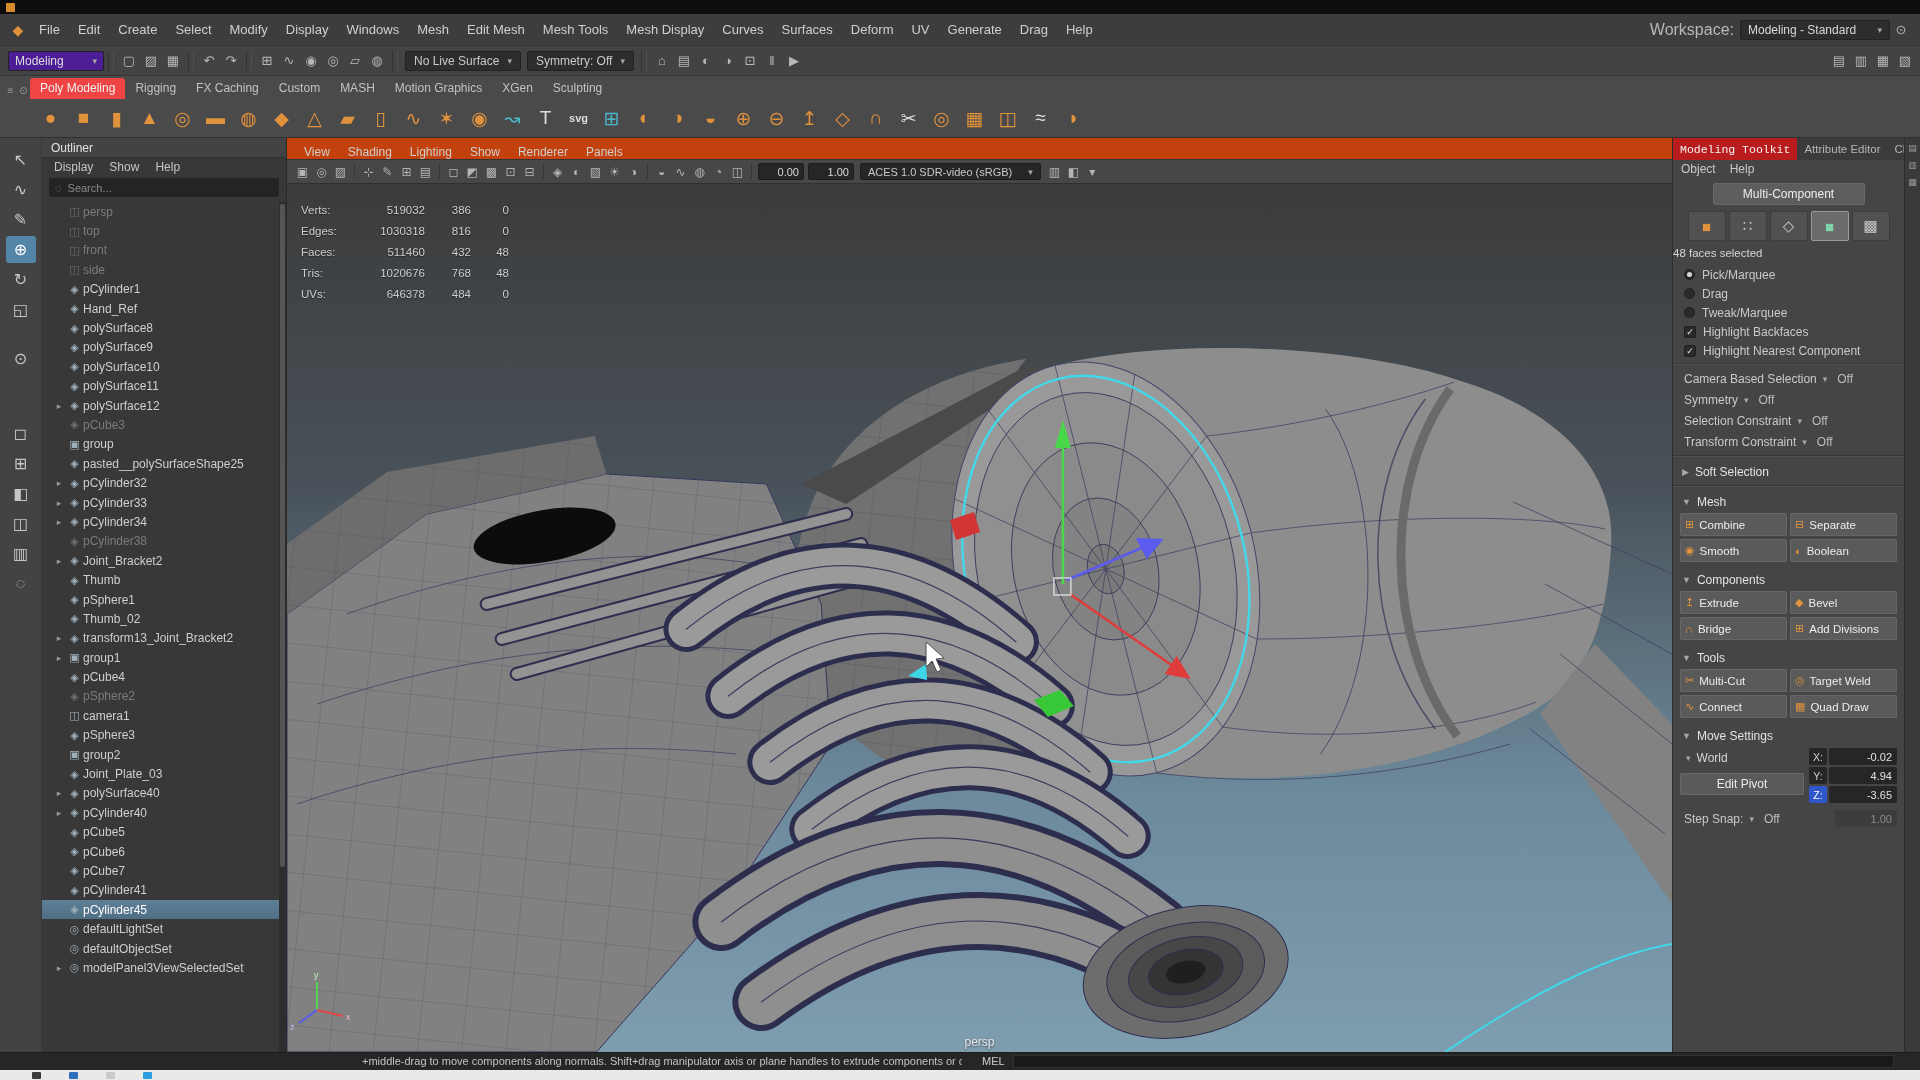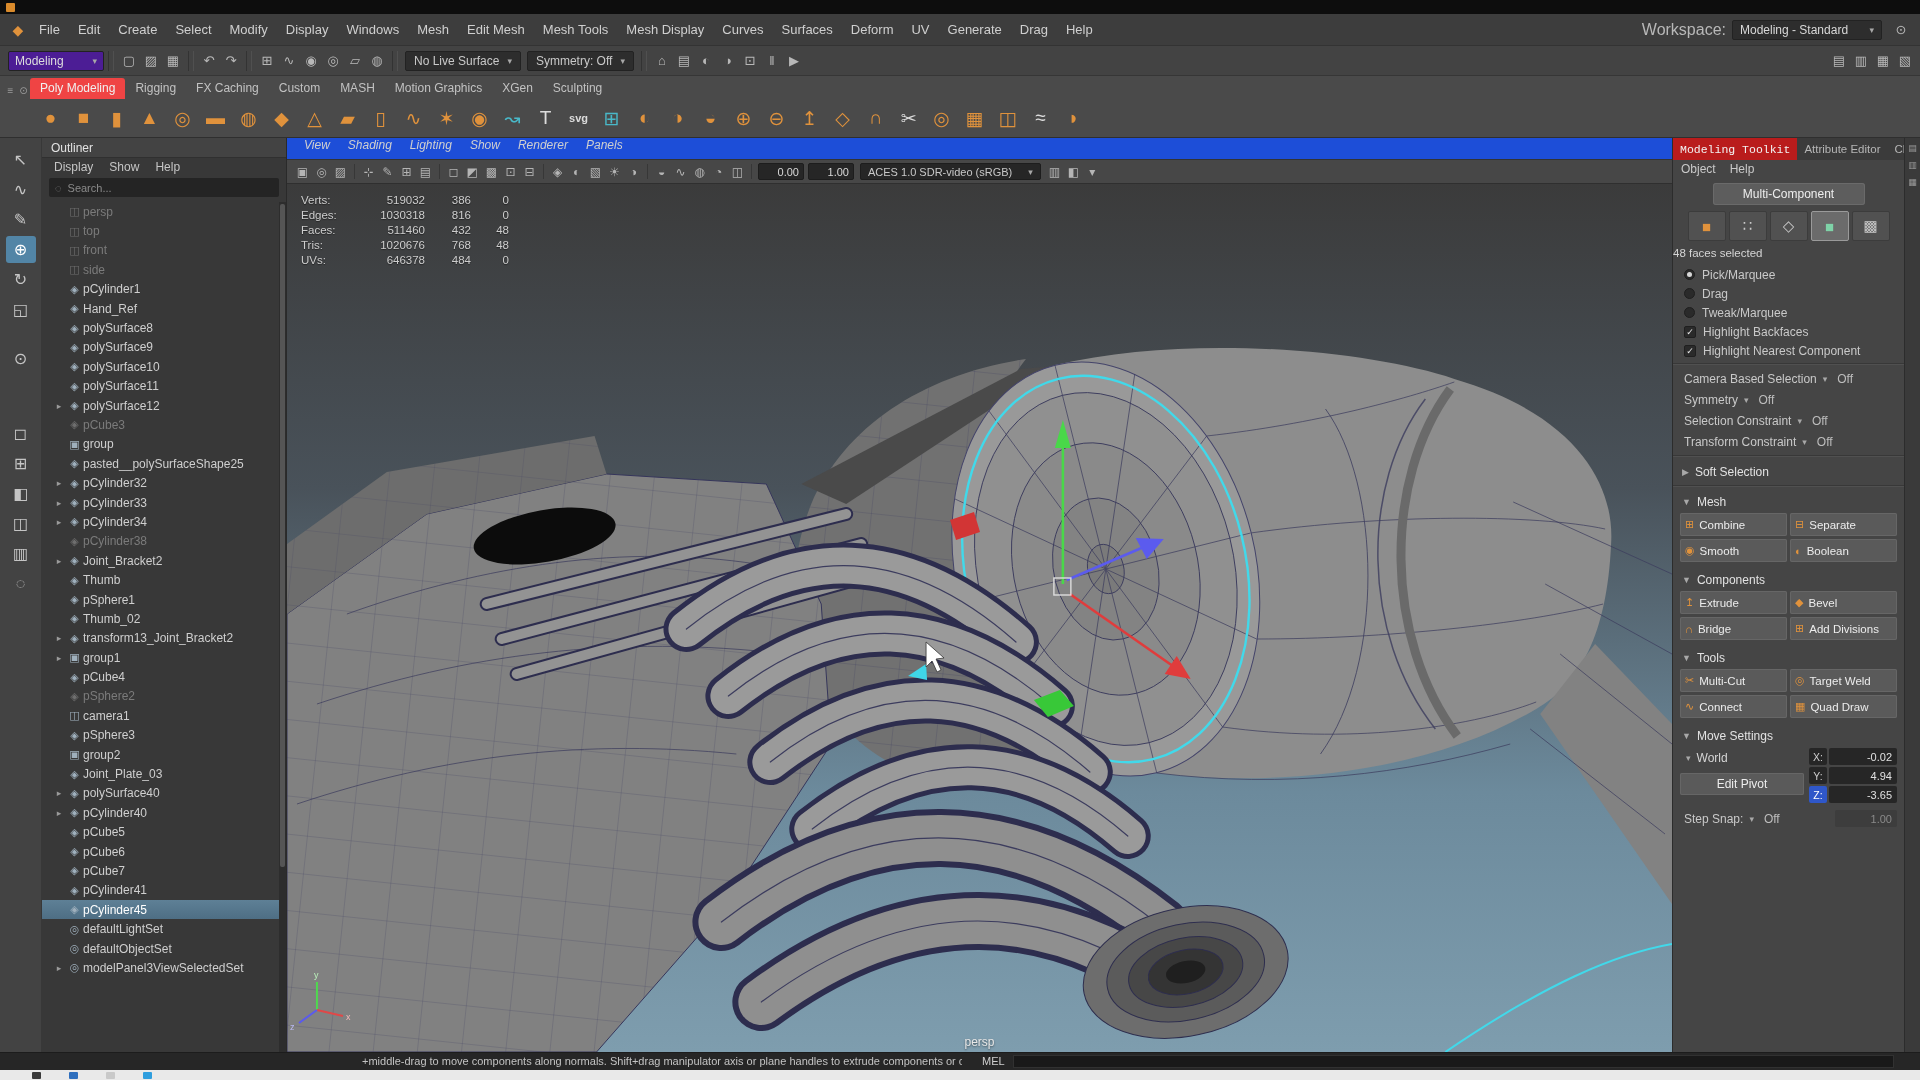--- a/index.html
+++ b/index.html
@@ -11,21 +11,21 @@
   .titlestrip{position:absolute;left:0;top:0;width:100%;height:14px;background:#0d0d0d;}
   .titlestrip .appicon{position:absolute;left:6px;top:3px;width:9px;height:9px;background:#d98a2b;border-radius:1px;}
 
   .menubar{position:absolute;top:14px;left:0;width:100%;height:32px;background:#3d3d3d;border-bottom:1px solid #333;
            display:flex;align-items:center;padding:0 8px;}
   .mb-logo{width:20px;height:20px;margin-right:2px;color:#e0923c;font-size:14px;text-align:center;line-height:20px;}
   .menu-item{padding:0 9px;font-size:13px;color:#cfcfcf;white-space:nowrap;}
   .mb-spacer{flex:1;}
   .ws-label{color:#b8b8b8;font-size:16px;margin-right:6px;}
   .ws-select{height:20px;background:#2d2d2d;border:1px solid #222;border-radius:2px;display:flex;align-items:center;
-             gap:10px;padding:0 7px;color:#d8d8d8;font-size:12px;margin-right:8px;min-width:150px;justify-content:space-between;}
+             gap:10px;padding:0 7px;color:#d8d8d8;font-size:12px;margin-right:0;min-width:150px;justify-content:space-between;}
   .caret{font-size:9px;color:#a8a8a8;}
 
   .statusline{position:absolute;top:46px;left:0;width:100%;height:30px;background:#434343;border-bottom:1px solid #363636;
               display:flex;align-items:center;padding:0 4px;}
   .menuset{width:96px;height:20px;background:#4c1d95;border:1px solid #222;border-radius:2px;display:flex;align-items:center;
            justify-content:space-between;padding:0 6px;margin-left:4px;font-size:12px;color:#ddd;}
   .sl-sep{width:6px;height:20px;border-left:1px solid #333;border-right:1px solid #505050;margin:0 4px;}
   .sl-icon{width:22px;text-align:center;font-size:13px;color:#b8b8b8;}
   .sl-field{height:20px;background:#2d2d2d;border:1px solid #222;border-radius:2px;display:flex;align-items:center;
             gap:8px;padding:0 8px;color:#c9c9c9;font-size:12px;margin:0 3px;white-space:nowrap;}
@@ -59,32 +59,32 @@
   .ol-row{height:19.4px;display:flex;align-items:center;padding-left:10px;font-size:12px;color:#cfcfcf;white-space:nowrap;}
   .ol-row .exp{width:14px;font-size:9px;color:#9a9a9a;text-align:center;flex:none;}
   .ol-row .ic{width:17px;font-size:11px;color:#9fb0bd;text-align:center;flex:none;}
   .ol-row.gray{color:#7b7b7b;} .ol-row.gray .ic{color:#6e6e6e;}
   .ol-row.sel{background:linear-gradient(#5e8096,#4e6e84);color:#fff;}
   .ol-scroll{position:absolute;right:0;top:64px;bottom:0;width:7px;background:#2d2d2d;}
   .ol-scroll .thumb{position:absolute;top:2px;left:1px;width:5px;height:78%;background:#555;border-radius:2px;}
 
   
   .viewport{flex:1;display:flex;flex-direction:column;min-width:0;}
-  .vp-menubar{height:22px;background:#1d4ed8;border-bottom:1px solid #333;display:flex;align-items:flex-start;padding-left:8px;font-style:italic;}
+  .vp-menubar{height:22px;background:#c2410c;border-bottom:1px solid #333;display:flex;align-items:flex-end;padding-left:8px;}
   .vp-menu-item{padding:0 9px;font-size:12px;color:#cfcfcf;}
   .vp-toolbar{height:24px;background:#474747;border-bottom:1px solid #2f2f2f;display:flex;align-items:center;padding:0 6px;}
   .vp-icon{width:19px;text-align:center;font-size:12px;color:#b5b5b5;flex:none;}
   .vp-sep{width:1px;height:15px;background:#373737;margin:0 4px;flex:none;}
   .vp-field{width:46px;height:17px;background:#262626;border:1px solid #1d1d1d;color:#d8d8d8;font-size:11px;display:flex;
             align-items:center;justify-content:flex-end;padding:0 4px;border-radius:2px;margin:0 2px;flex:none;}
   .vp-colorspace{height:17px;background:#262626;border:1px solid #1d1d1d;color:#c8c8c8;font-size:11px;display:flex;
             align-items:center;padding:0 7px;gap:16px;border-radius:2px;margin:0 4px;flex:none;}
   .vp-canvas{flex:1;position:relative;overflow:hidden;}
   .vp-canvas svg{position:absolute;inset:0;width:100%;height:100%;}
-  .hud{position:absolute;left:14px;top:10px;display:grid;grid-template-columns:52px 72px 46px 38px;row-gap:3px;
+  .hud{position:absolute;left:14px;top:20px;display:grid;grid-template-columns:52px 72px 46px 38px;row-gap:9px;
        font-size:11.5px;color:#cdcdcd;text-shadow:0 1px 1px rgba(0,0,0,.45);}
   .hud .num{text-align:right;}
   .cam-label{position:absolute;left:50%;bottom:3px;transform:translateX(-50%);font-size:12px;color:#e8e8e8;text-shadow:0 1px 2px rgba(0,0,0,.5);}
 
   
   .toolkit{width:232px;background:#454545;border-left:1px solid #2c2c2c;display:flex;flex-direction:column;font-size:12px;overflow:hidden;}
   .tk-tabs{height:22px;background:#3b3b3b;display:flex;overflow:hidden;}
   .tk-tab{padding:0 7px;display:flex;align-items:center;color:#b5b5b5;font-size:11.5px;white-space:nowrap;}
   .tk-tab.active{background:#b91c1c;color:#f2f2f2;font-family:Liberation Mono, monospace;}
   .tk-menus{height:18px;display:flex;gap:14px;padding-left:8px;align-items:center;color:#c9c9c9;}

